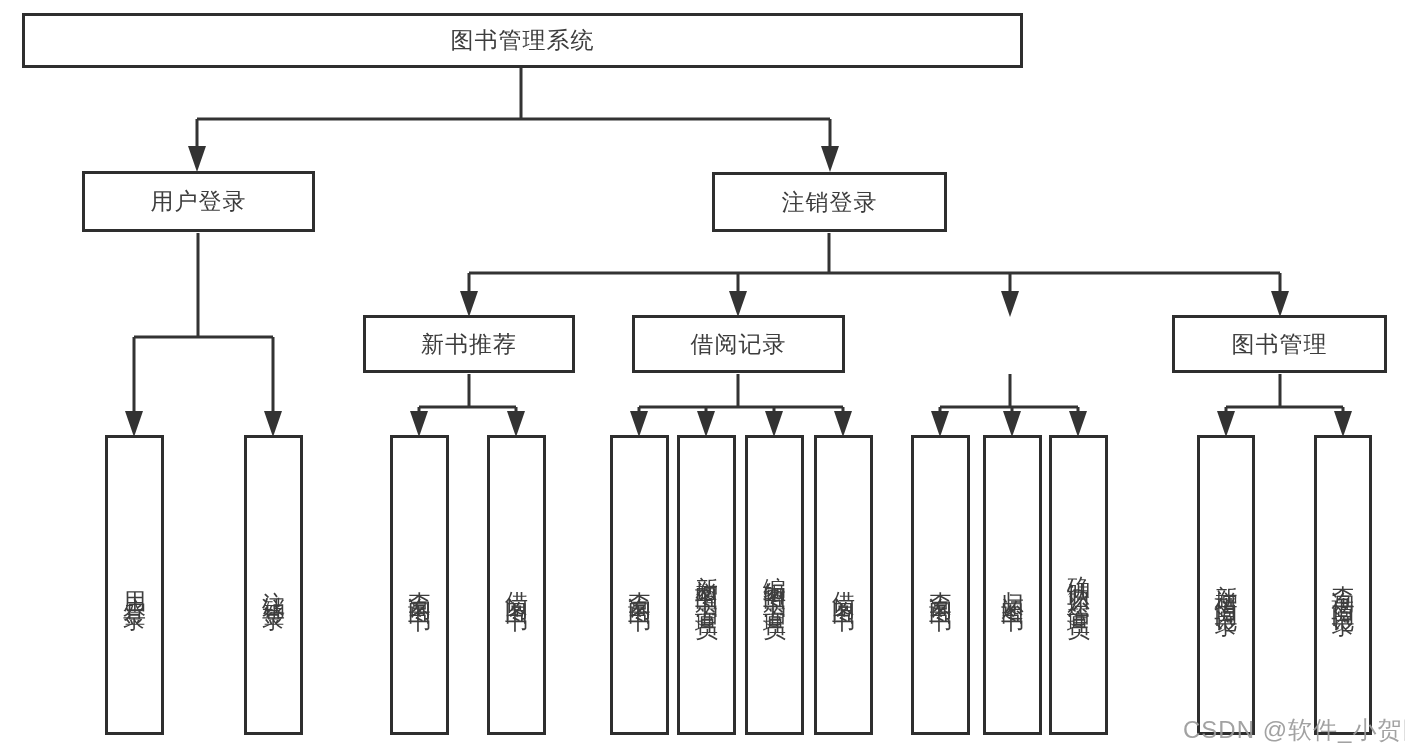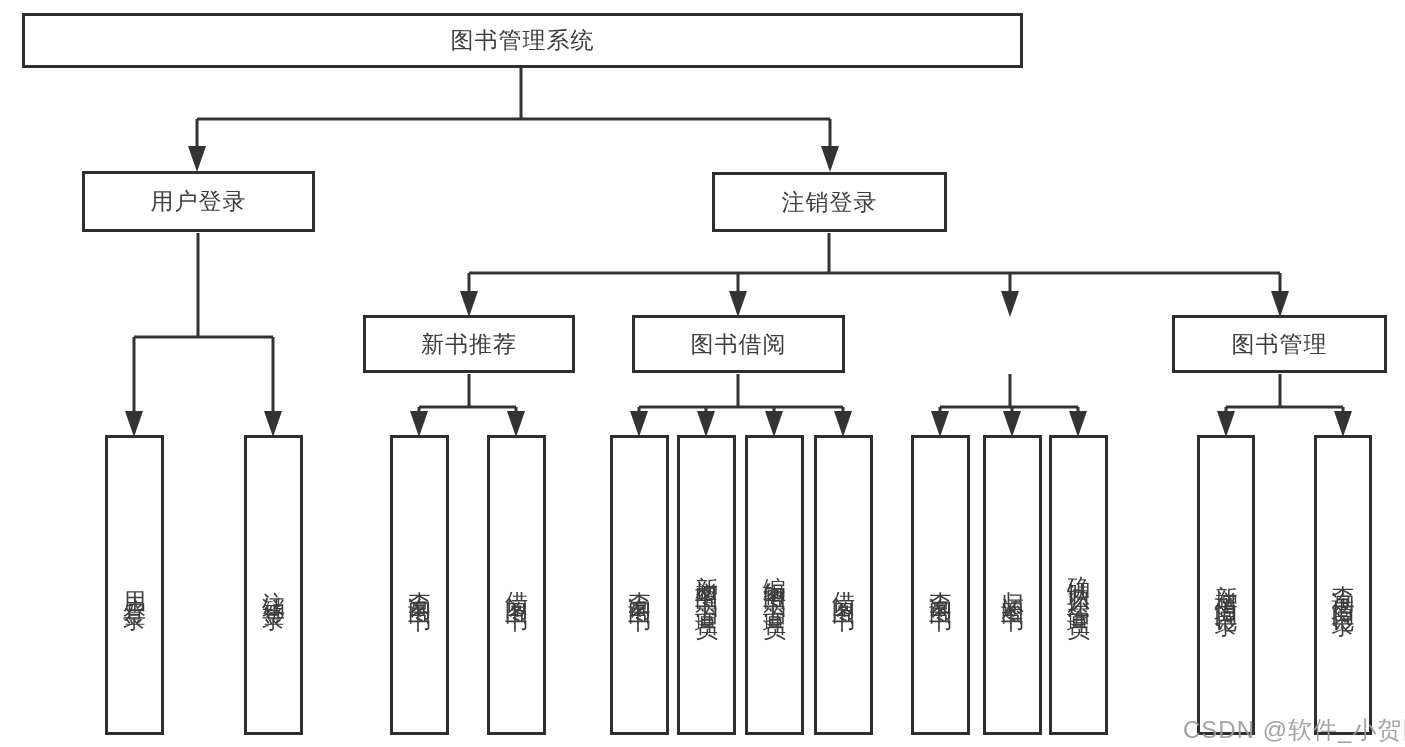--- a/index.html
+++ b/index.html
@@ -106,21 +106,21 @@
     <span class="lbl">用户登录</span>
   </div>
   <div class="node l1b">
     <span class="lbl">注销登录</span>
   </div>
 
   <div class="node l2 g0">
     <span class="lbl">新书推荐</span>
   </div>
   <div class="node l2 g1">
-    <span class="lbl">图书借阅</span>
+    <span class="lbl">借阅记录</span>
   </div>
   <div class="node l2 g3">
     <span class="lbl">图书管理</span>
   </div>
 
   <div class="node v" style="left:105px">
     <span class="lbl">用户登录</span>
   </div>
   <div class="node v" style="left:244px">
     <span class="lbl">注销登录</span>

